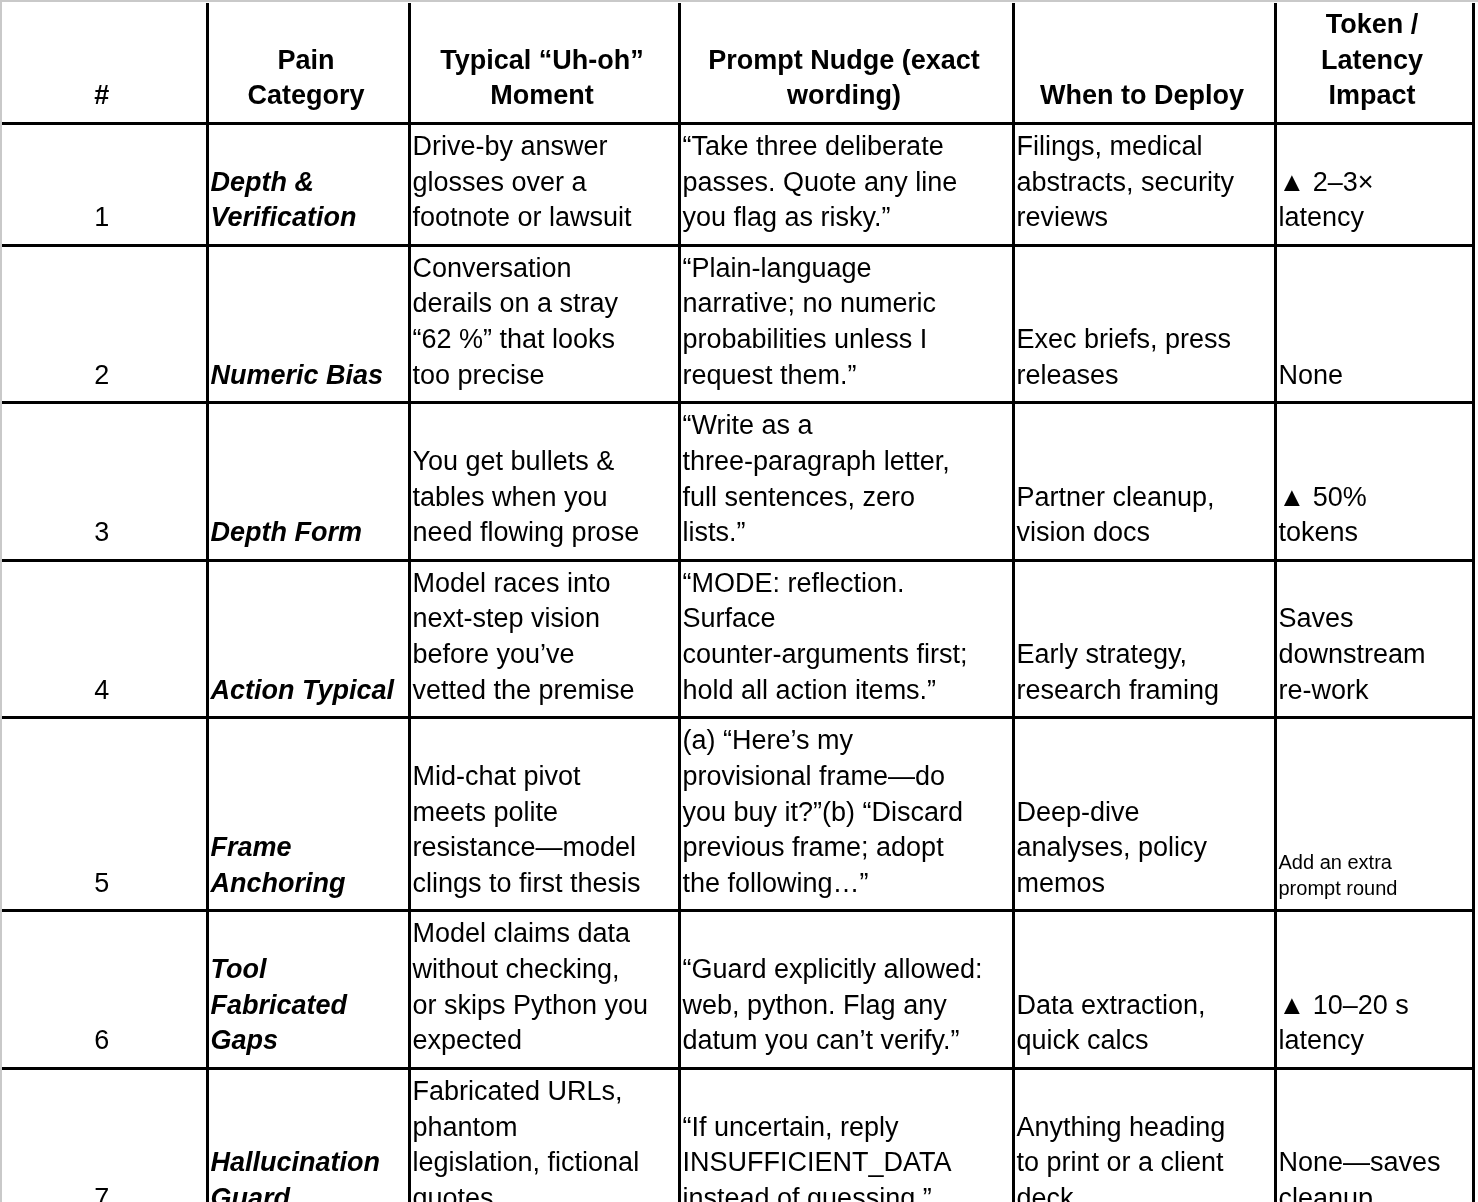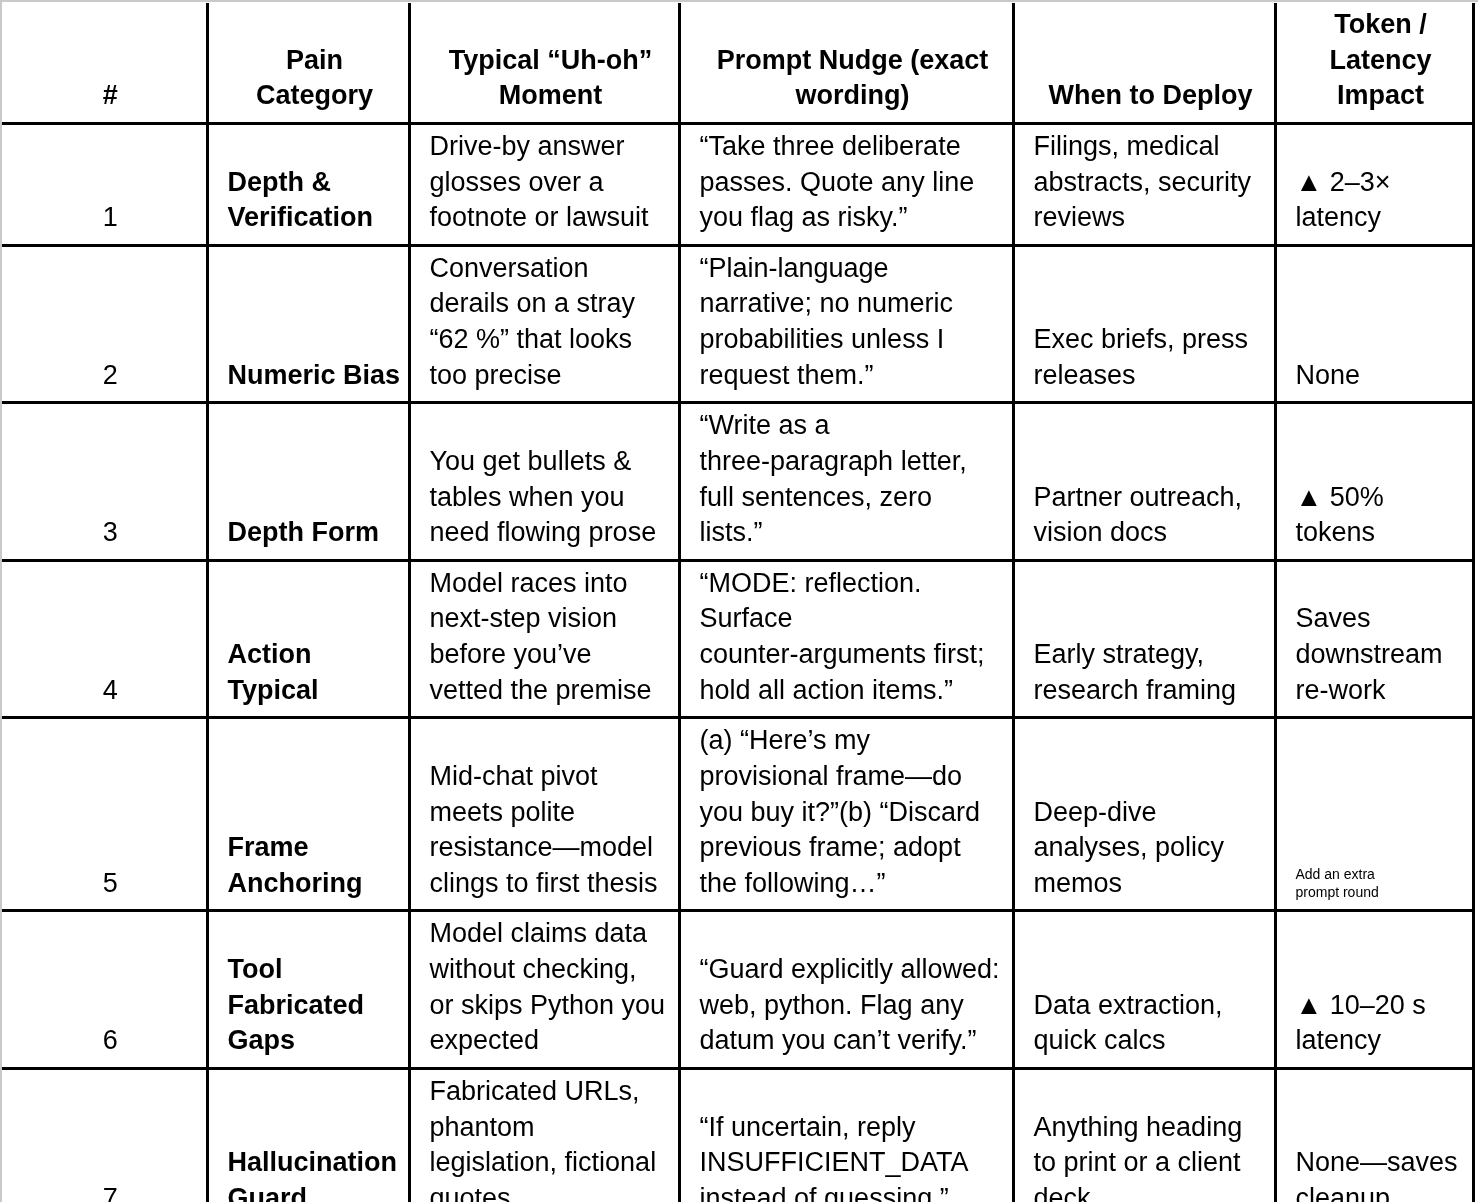--- a/index.html
+++ b/index.html
@@ -36,44 +36,45 @@
     width: 1471px;
     border-collapse: collapse;
     table-layout: fixed;
     font-size: 27px;
     line-height: 1.32;
   }
   .pain-table th,
   .pain-table td {
     border: 3px solid #000000;
     vertical-align: bottom;
-    padding: 4px 6px 8px 19px;
+    padding: 4px 6px 8px 2px;
     white-space: pre-line;
     overflow: hidden;
     text-align: left;
     font-weight: normal;
     word-wrap: break-word;
   }
   
   .pain-table tr:first-child th { border-top: none; }
   .pain-table th:first-child,
   .pain-table td:first-child { border-left: none; }
 
   .pain-table th {
     font-weight: bold;
     text-align: center;
   }
   .pain-table td.col-num {
     text-align: center;
   }
   .pain-table td.col-category {
     font-weight: bold;
+    font-style: italic;
   }
   .pain-table td.small-note {
-    font-size: 14px;
+    font-size: 20px;
     line-height: 1.3;
   }
 </style>
 </head>
 <body>
 
 <div class="edge-top"></div>
 <div class="edge-left"></div>
 
 <table class="pain-table">
@@ -136,21 +137,21 @@
     <tr style="height:155px">
       <td class="col-num">3</td>
       <td class="col-category">Depth Form</td>
       <td>You get bullets &amp;
 tables when you
 need flowing prose</td>
       <td>“Write as a
 three-paragraph letter,
 full sentences, zero
 lists.”</td>
-      <td>Partner outreach,
+      <td>Partner cleanup,
 vision docs</td>
       <td>▲ 50%
 tokens</td>
     </tr>
 
     <tr style="height:154px">
       <td class="col-num">4</td>
       <td class="col-category">Action Typical</td>
       <td>Model races into
 next-step vision

